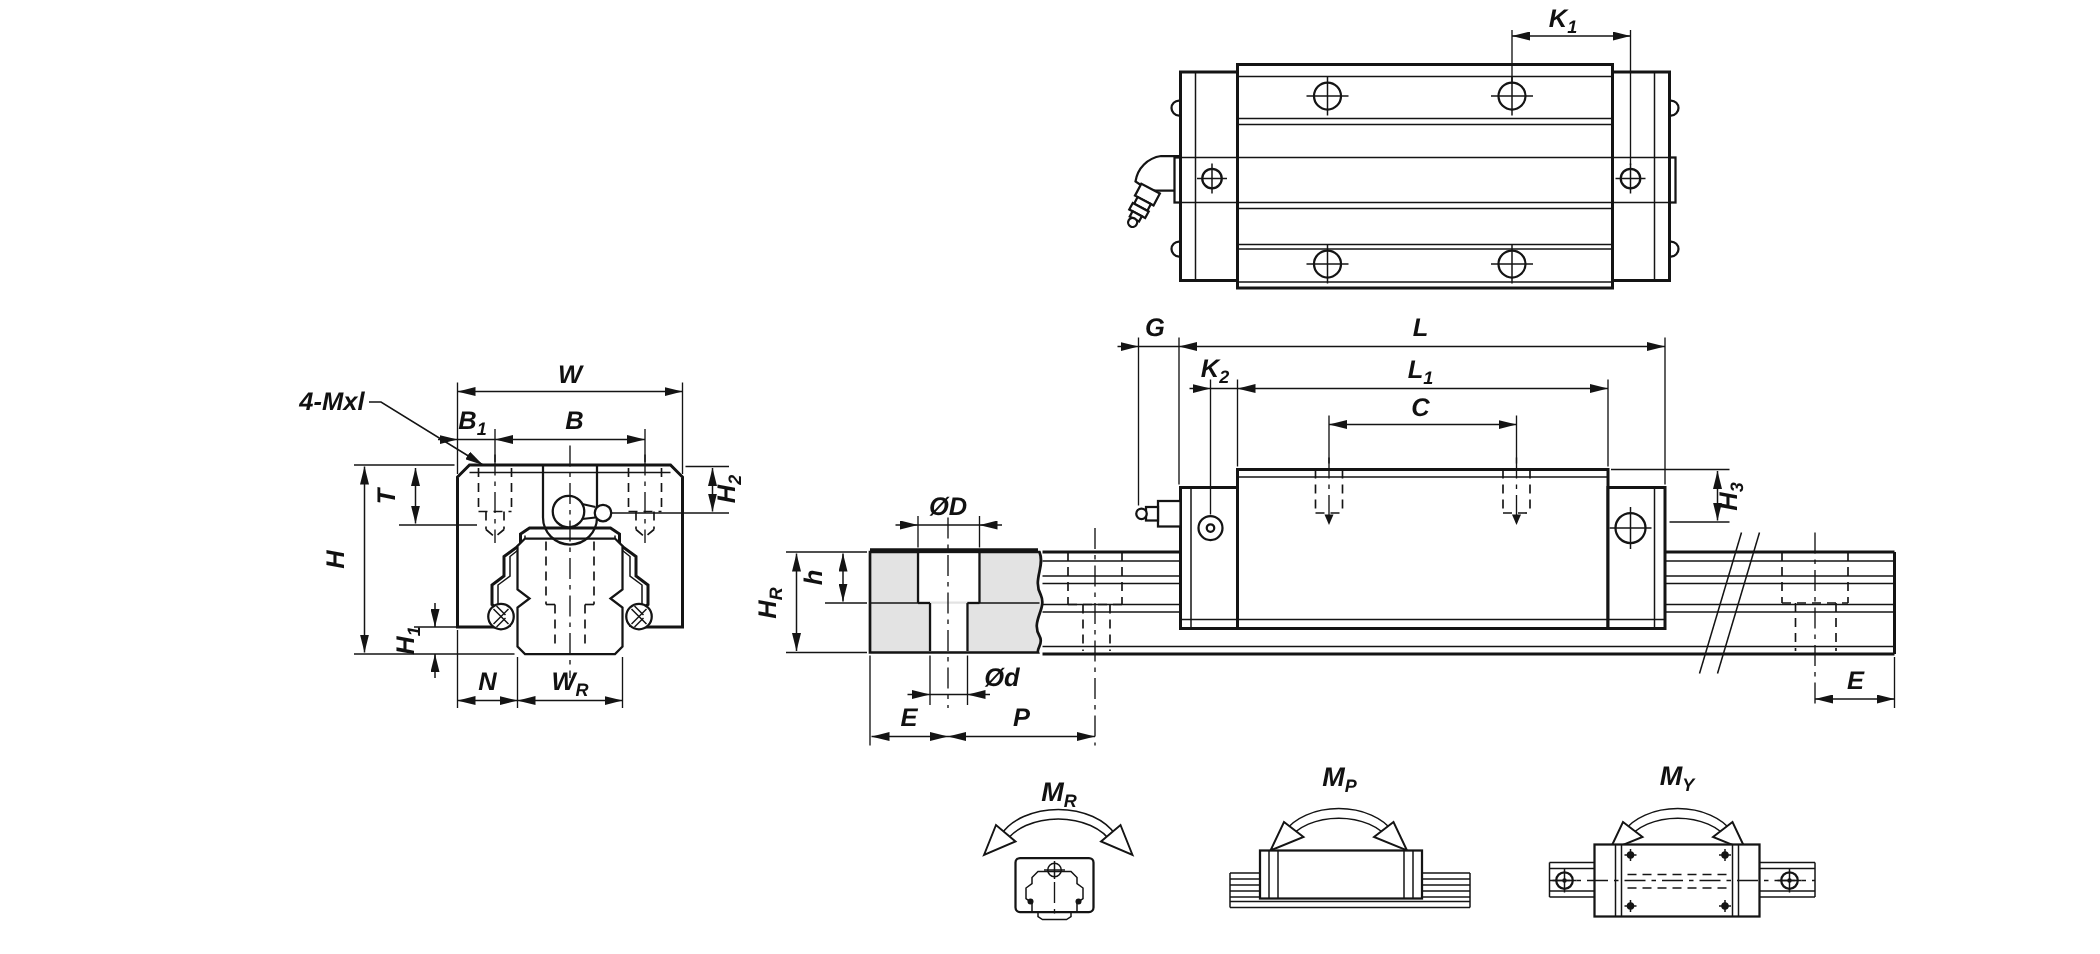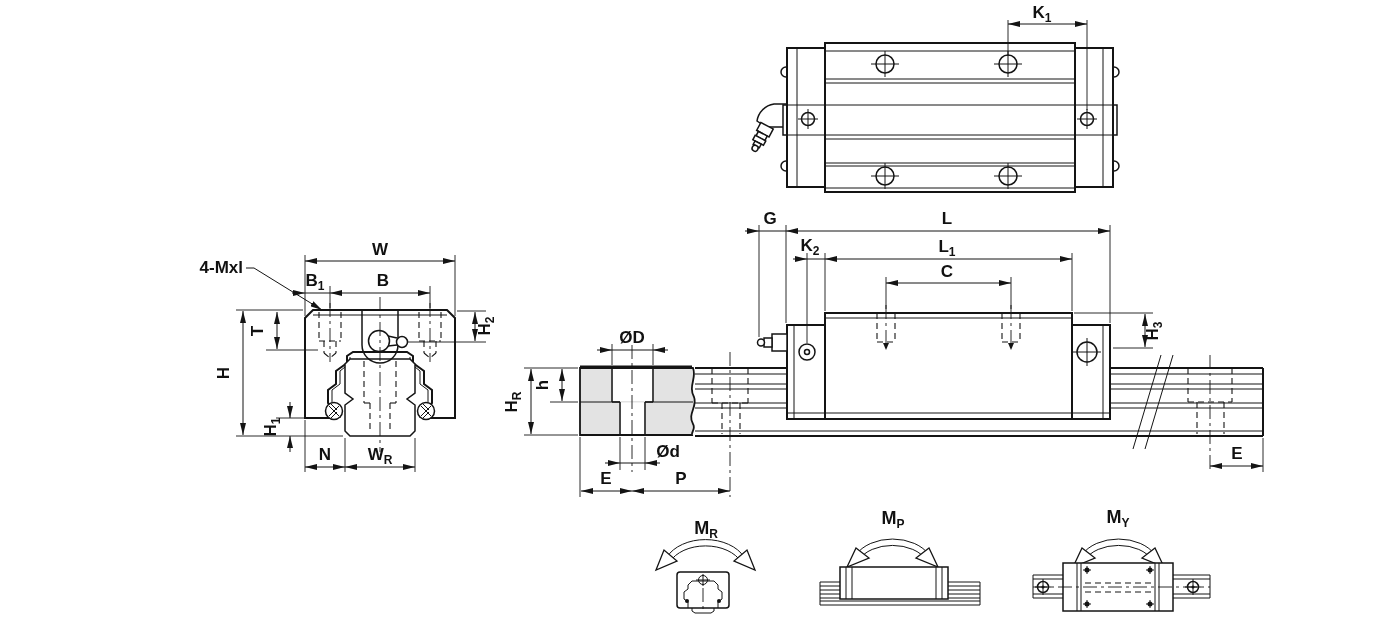--- a/index.html
+++ b/index.html
@@ -1,16 +1,16 @@
 <!DOCTYPE html>
 <html><head>
 <meta charset="utf-8">
 <style>
   html,body{margin:0;padding:0;background:#ffffff;}
-  .stage{width:1400px;height:636px;background:#fff;position:relative;overflow:hidden;}
+  .stage{width:1400px;height:636px;background:#fff;position:relative;overflow:hidden;font-style:italic;}
   svg{font-family:"Liberation Sans", sans-serif;}
   .ol{fill:#fff;stroke:#141414;stroke-width:2;}
   .oln{fill:none;stroke:#141414;stroke-width:2;}
   .m{fill:#fff;stroke:#141414;stroke-width:1.5;}
   .mn{fill:none;stroke:#141414;stroke-width:1.5;}
   .t{fill:none;stroke:#141414;stroke-width:1;}
   .ext{fill:none;stroke:#141414;stroke-width:0.9;}
   .dim{fill:none;stroke:#141414;stroke-width:1;}
   .dash{fill:none;stroke:#141414;stroke-width:1.1;stroke-dasharray:6 4;}
   .cl{fill:none;stroke:#141414;stroke-width:0.9;stroke-dasharray:14 4 3 4;}

